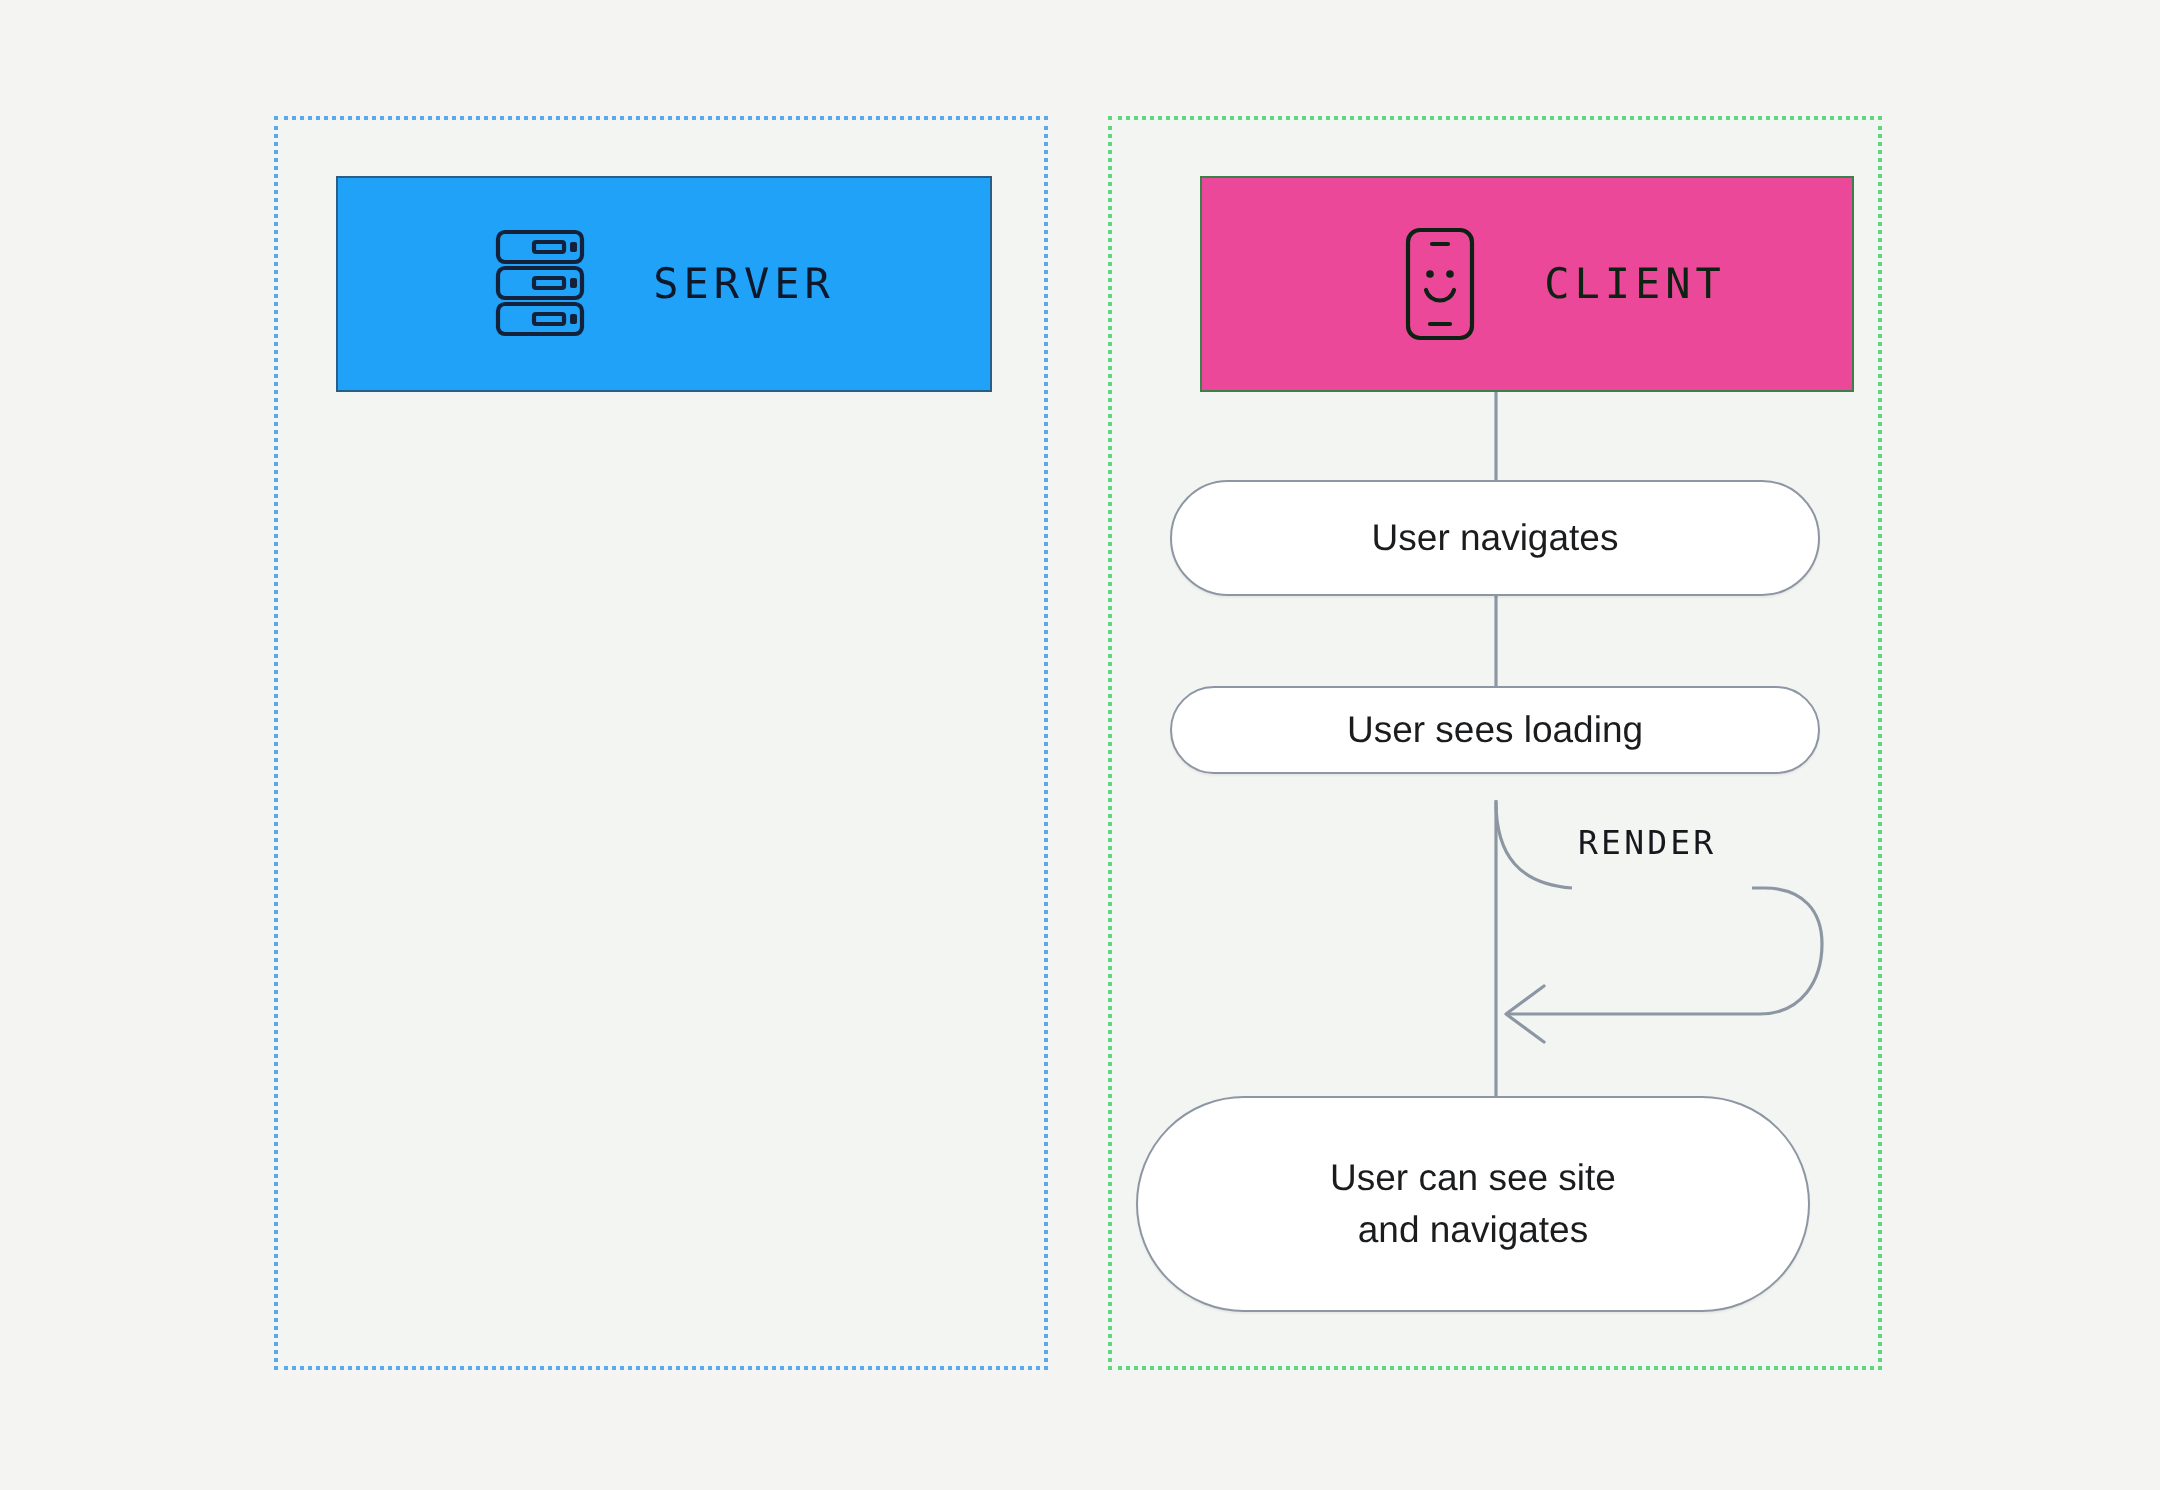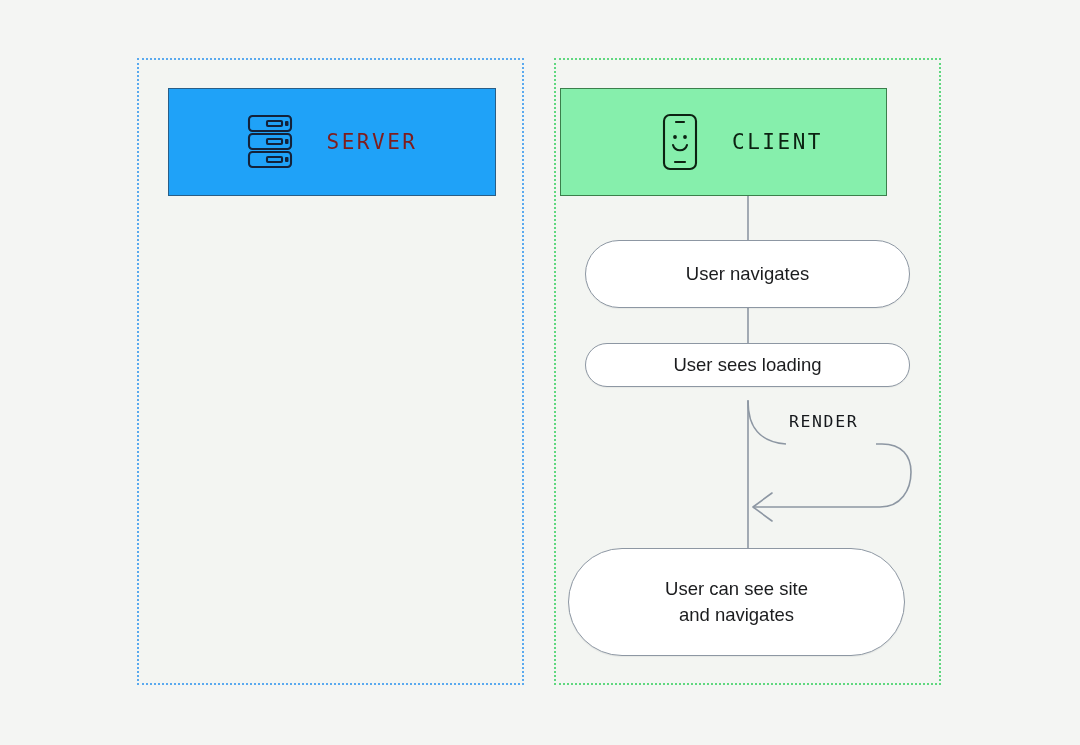--- a/index.html
+++ b/index.html
@@ -39,30 +39,30 @@
     justify-content: center;
     gap: 34px;
     border: 1px solid #4b5563;
   }
   #box-server {
     left: 168px; top: 88px; width: 328px; height: 108px;
     background: #1fa2f8;
     border-color: #2a5e86;
   }
   #box-client {
-    left: 560px; top: 88px; width: 327px; height: 108px;
-    background: #86efac;
+    left: 600px; top: 88px; width: 327px; height: 108px;
+    background: #ec4899;
     border-color: #3b7f4b;
     padding-left: 38px;
   }
   .header-label {
     font-family: "DejaVu Sans Mono", "Liberation Mono", monospace;
     font-size: 21px;
     letter-spacing: 2.5px;
-    color: #7f1d1d;
+    color: #0f172a;
     font-weight: 400;
     white-space: nowrap;
   }
   #box-client .header-label { color: #0c2212; }
   .header-icon { line-height: 0; }
 
   
   .pill {
     position: absolute;
     background: #ffffff;
@@ -70,21 +70,21 @@
     border-radius: 200px;
     display: flex;
     align-items: center;
     justify-content: center;
     text-align: center;
     color: #1b1c1e;
     font-size: 18.5px;
     line-height: 26px;
     box-shadow: 0 1px 1px rgba(0,0,0,0.05);
   }
-  #pill-navigates  { left: 585px; top: 240px; width: 325px; height: 68px; }
+  #pill-navigates  { left: 585px; top: 240px; width: 325px; height: 58px; }
   #pill-loading    { left: 585px; top: 343px; width: 325px; height: 44px; }
   #pill-interact   { left: 568px; top: 548px; width: 337px; height: 108px; }
 
   
   #wires { position: absolute; left: 0; top: 0; width: 1080px; height: 745px; }
 
   
   #render-label {
     position: absolute;
     left: 789px; top: 412px;

